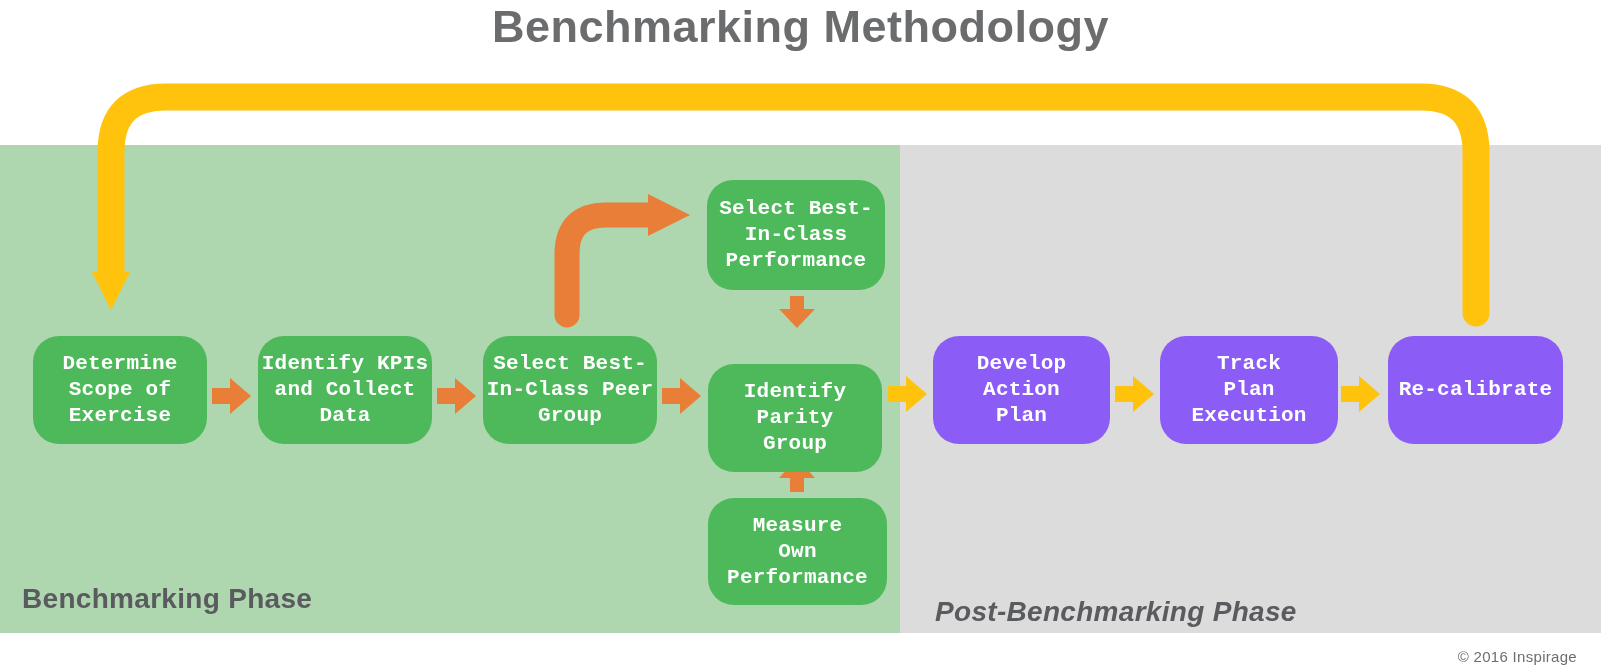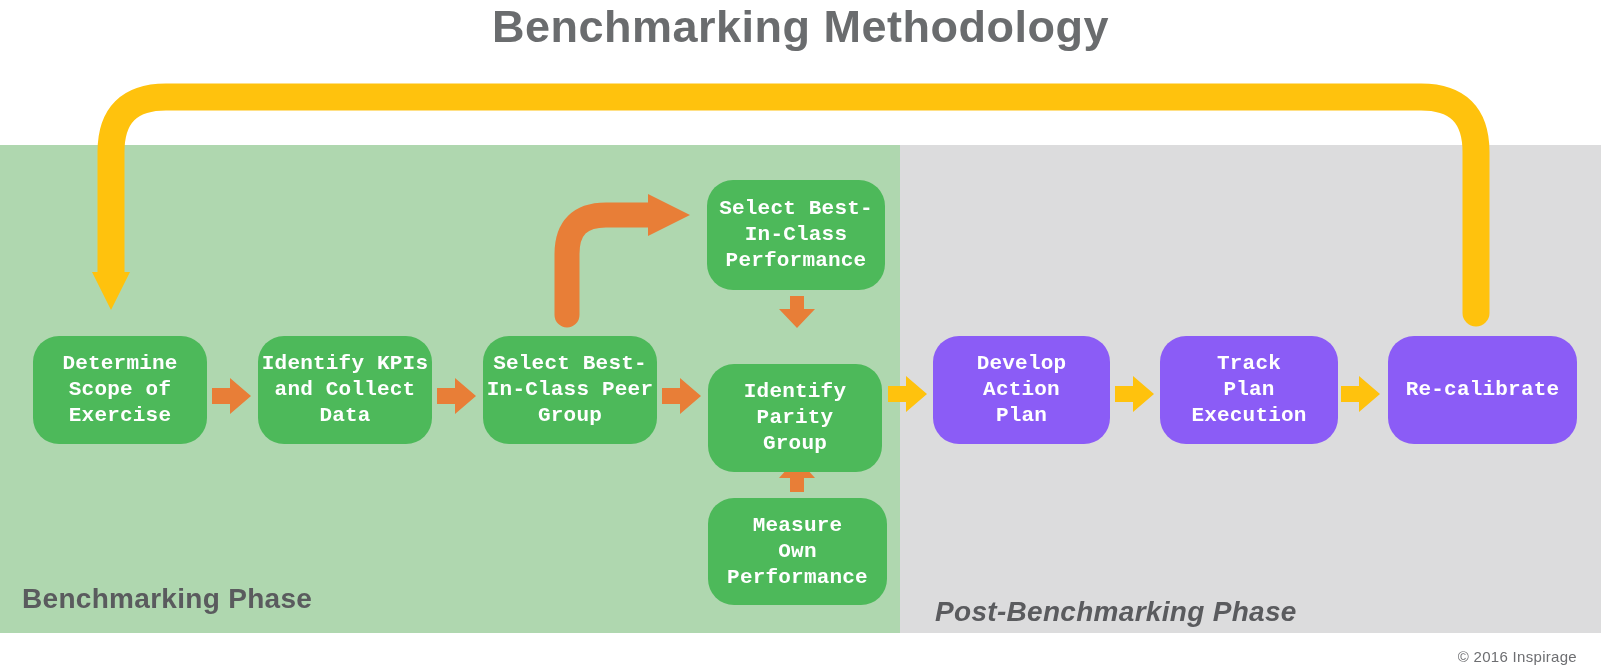--- a/index.html
+++ b/index.html
@@ -133,21 +133,21 @@
   <div class="node node-dark" style="left:933px;  top:336px; width:177px; height:108px;">
     <span class="node-label">Develop
 Action
 Plan</span>
   </div>
   <div class="node node-dark" style="left:1160px; top:336px; width:178px; height:108px;">
     <span class="node-label">Track
 Plan
 Execution</span>
   </div>
-  <div class="node node-dark" style="left:1388px; top:336px; width:189px; height:108px;">
+  <div class="node node-dark" style="left:1388px; top:336px; width:175px; height:108px;">
     <span class="node-label">Re-calibrate</span>
   </div>
 
   <div class="phase-label" style="left:22px; top:583px;">Benchmarking Phase</div>
   <div class="phase-label" style="left:935px; top:596px;font-style:italic;">Post-Benchmarking Phase</div>
 
   <div class="copyright">© 2016 Inspirage</div>
 
 </div>
 

